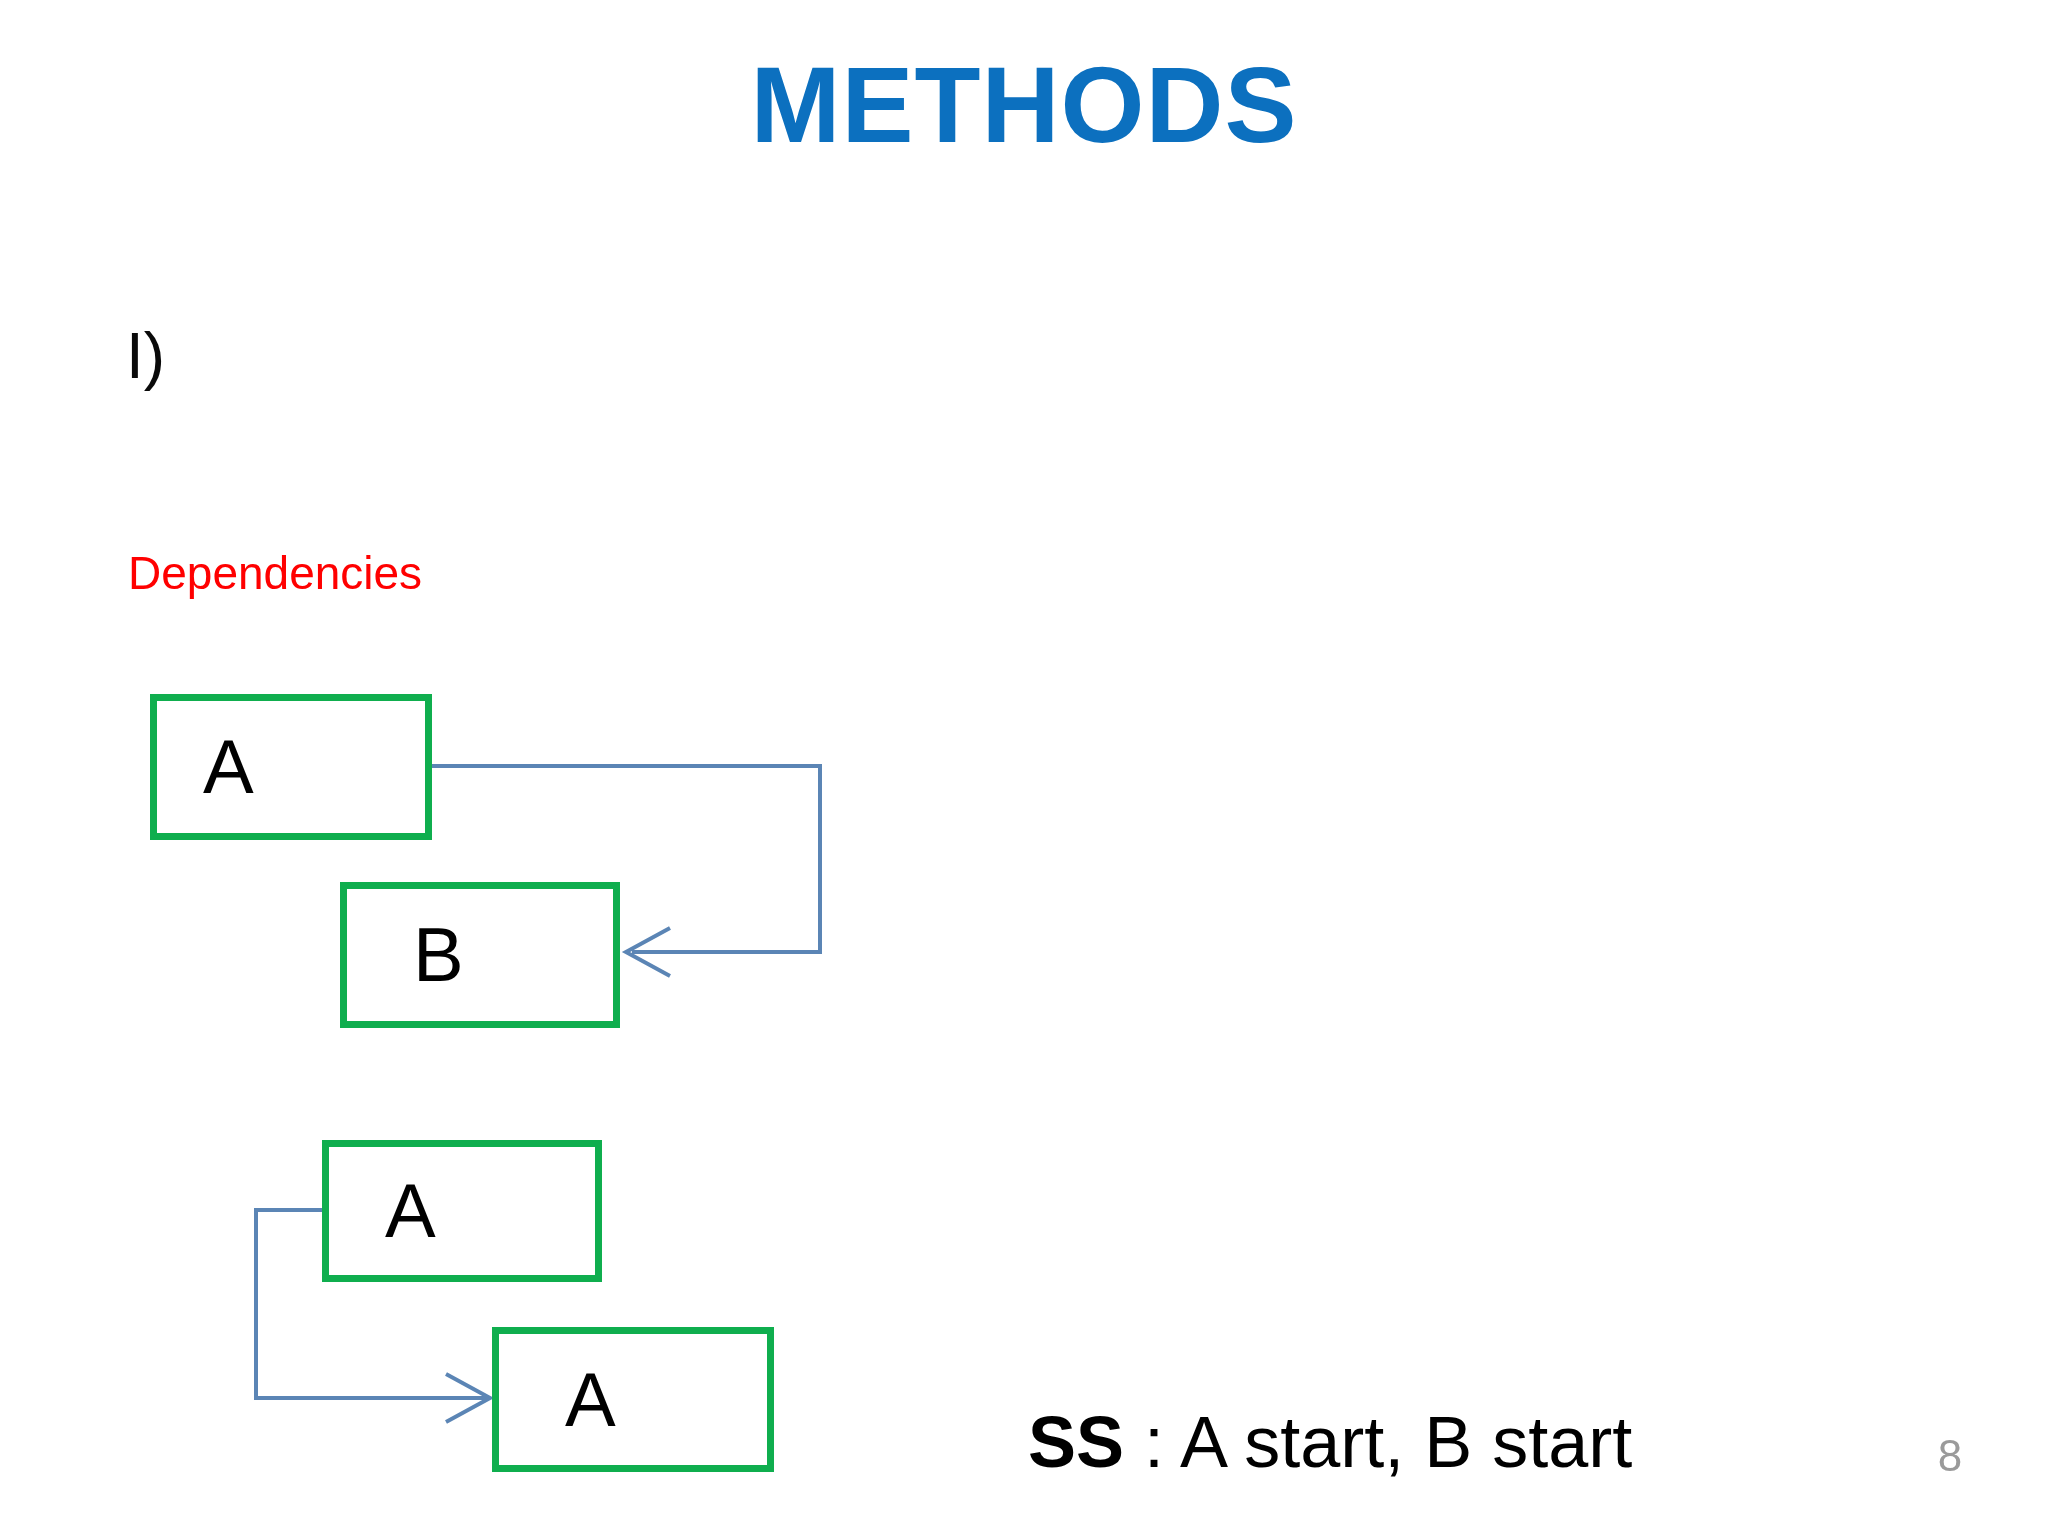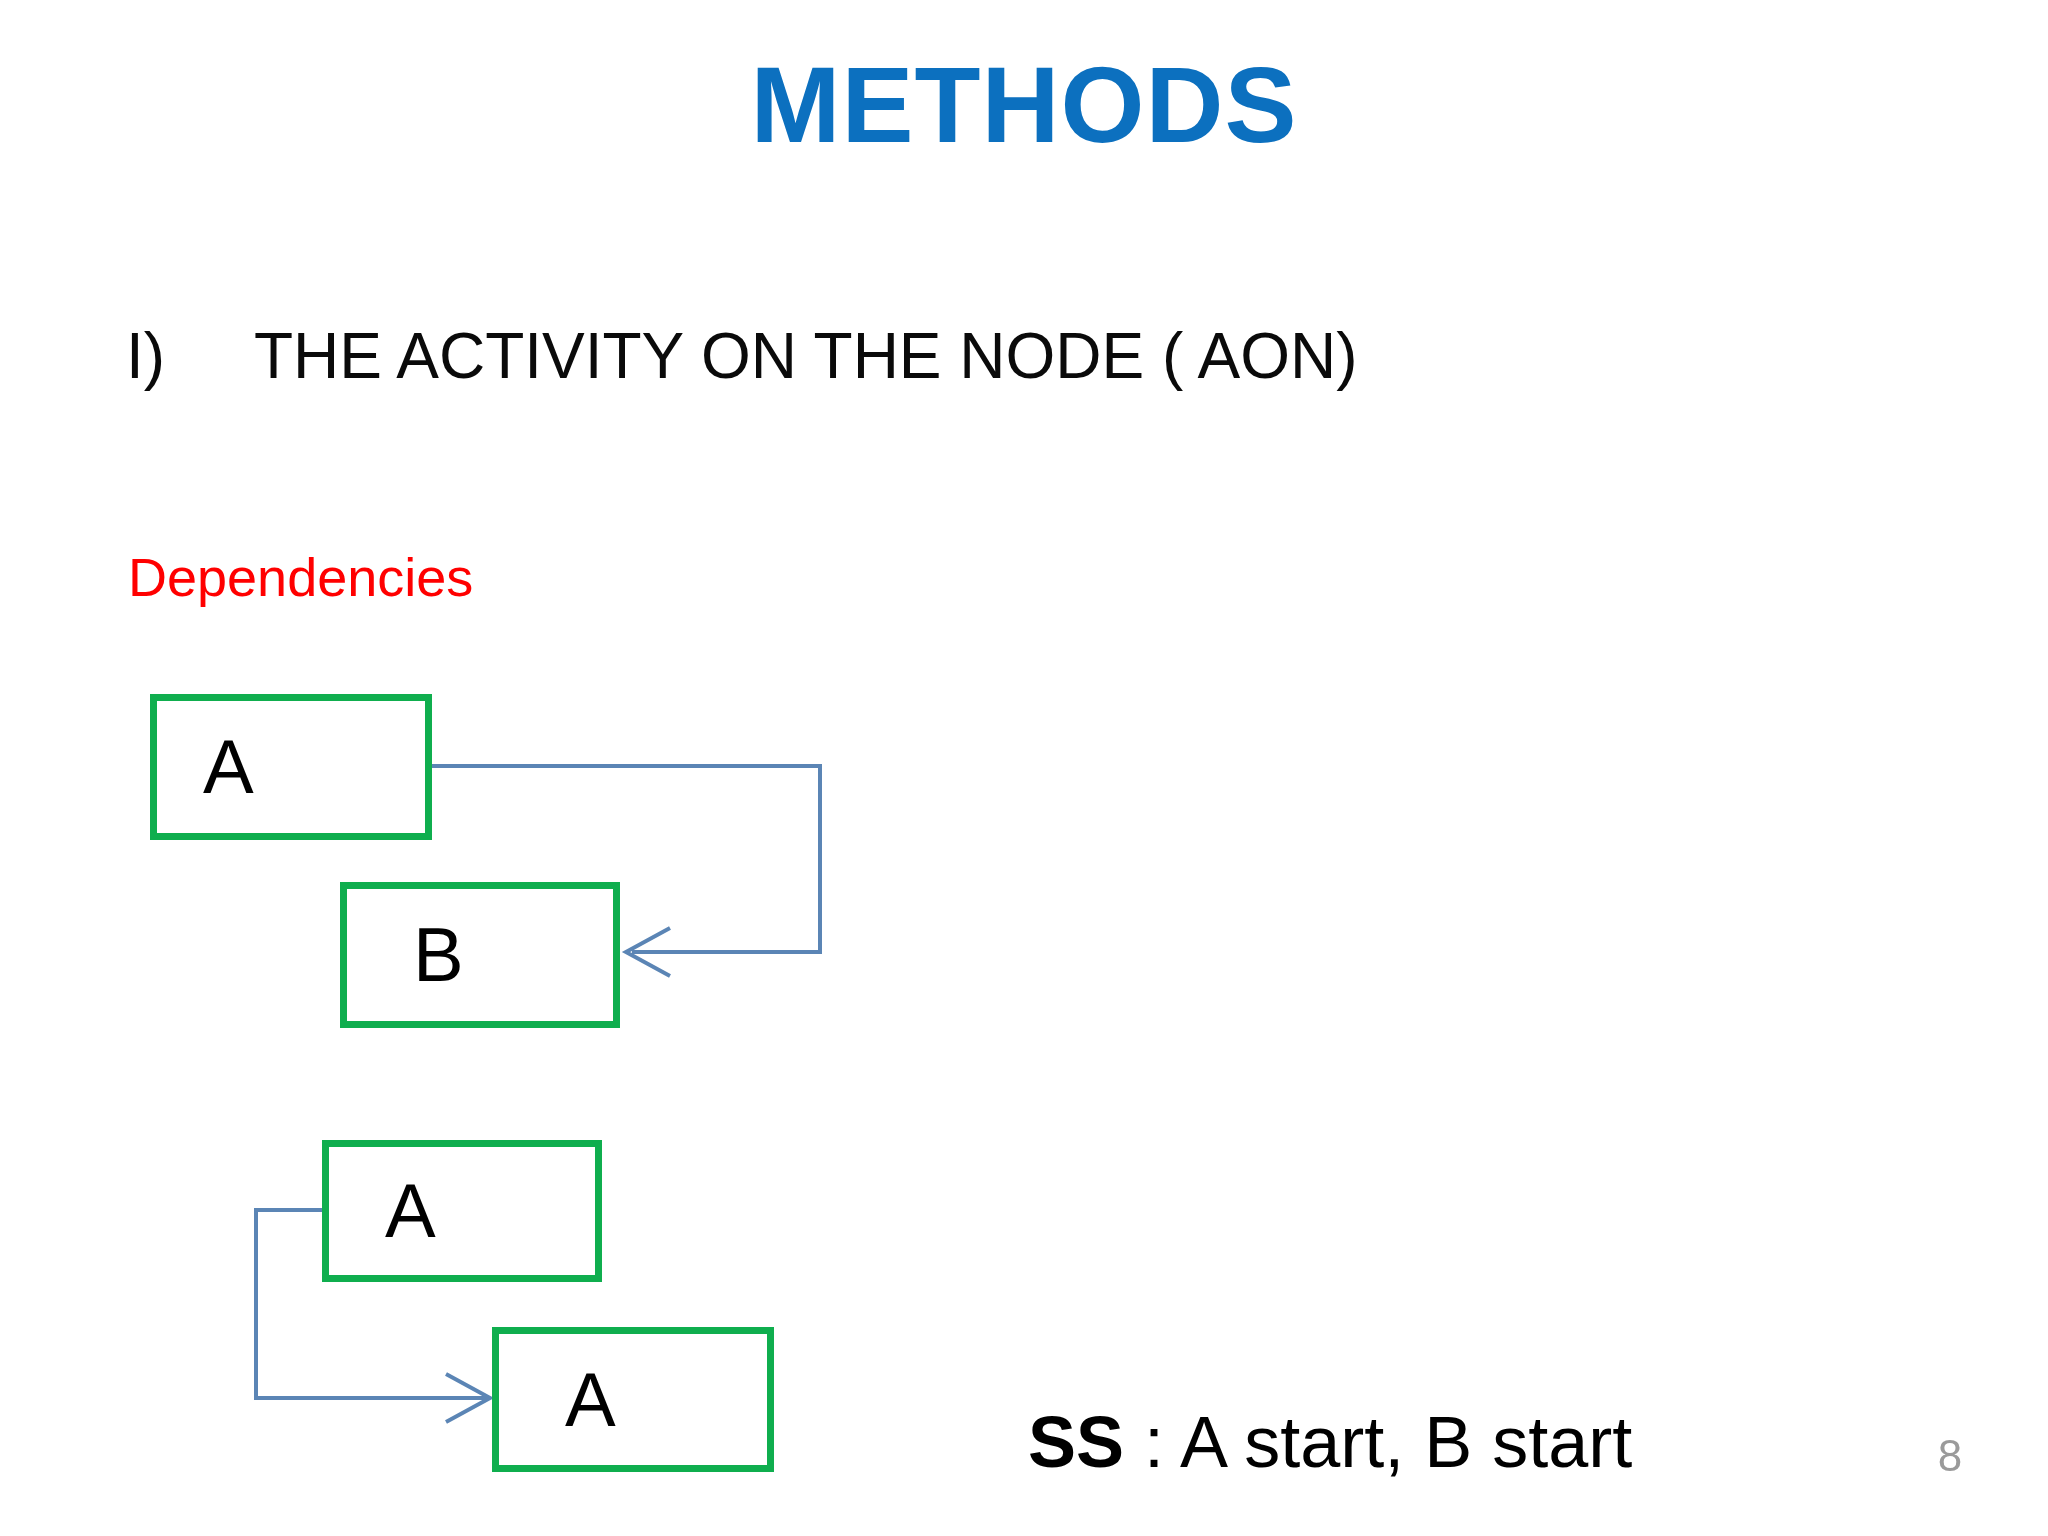--- a/index.html
+++ b/index.html
@@ -58,21 +58,21 @@
   }
   .bullet-text {
     display: inline-block;
   }
 
   
   .section-label {
     position: absolute;
     left: 128px;
     top: 548px;
-    font-size: 54px;
+    font-size: 46px;
     line-height: 1.1;
     color: #ff0000;
     white-space: pre;
   }
 
   
   .diagram-layer {
     position: absolute;
     left: 0; top: 0;
     width: 2048px;
@@ -134,21 +134,20 @@
 </style>
 </head>
 <body>
 
 <div class="slide">
 
   <div class="slide-title">METHODS</div>
 
   <div class="bullet-row">
     <span class="bullet-marker">I)</span>
-    <span class="bullet-text">THE ACTIVITY ON THE NODE ( AON)</span>
   </div>
 
   <div class="section-label">Dependencies</div>
 
   <svg class="diagram-layer" viewBox="0 0 2048 1536" width="2048" height="1536" xmlns="http://www.w3.org/2000/svg">
 
     <g>
       <path d="M 432 766 L 820 766 L 820 952 L 632 952" fill="none" stroke="#5b85b5" stroke-width="4" stroke-linejoin="miter" stroke-linecap="butt"></path>
 
       <path d="M 670 928 L 626 952 L 670 976" fill="none" stroke="#5b85b5" stroke-width="4" stroke-linejoin="miter" stroke-linecap="butt"></path>

